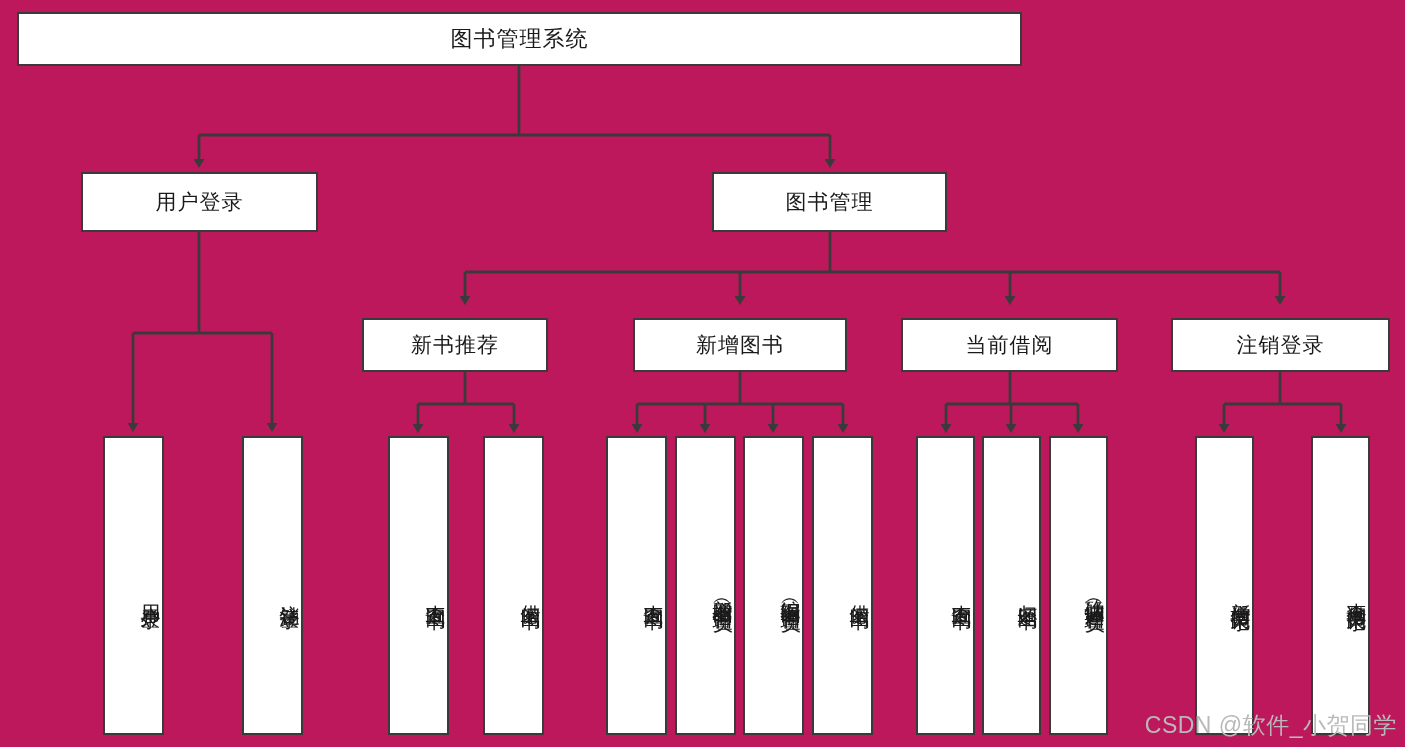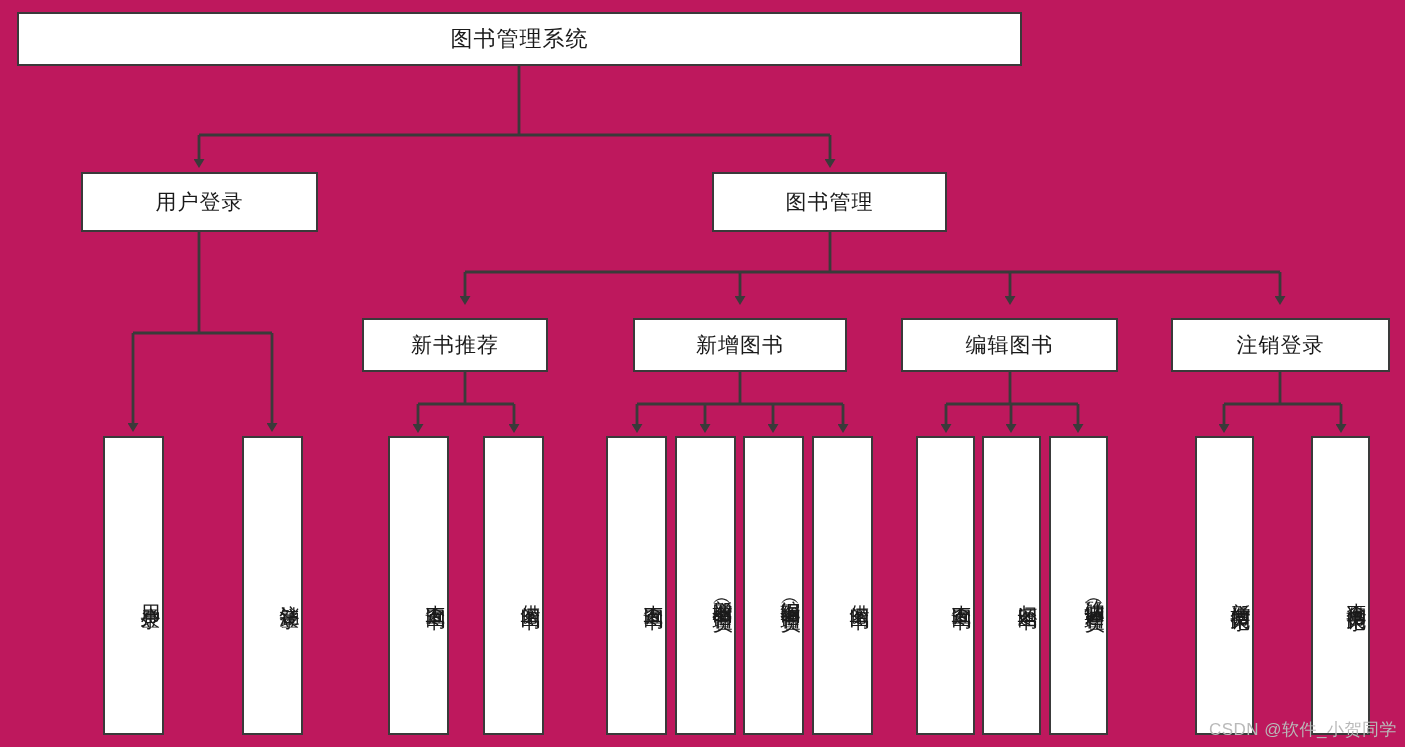--- a/index.html
+++ b/index.html
@@ -55,21 +55,21 @@
   }
   .node.v span {
     writing-mode: vertical-rl;
     text-orientation: upright;
     display: block;
   }
   .watermark {
     position: absolute;
     right: 8px;
     bottom: 6px;
-    font-size: 17px;
+    font-size: 23px;
     color: #b9b9b9;
     letter-spacing: 0.5px;
     white-space: nowrap;
   }
 </style>
 </head>
 <body>
 
 <div id="canvas">
 
@@ -134,21 +134,21 @@
     <span>图书管理</span>
   </div>
 
   <div class="node h" style="left:362px; top:318px; width:186px; height:54px;">
     <span>新书推荐</span>
   </div>
   <div class="node h" style="left:633px; top:318px; width:214px; height:54px;">
     <span>新增图书</span>
   </div>
   <div class="node h" style="left:901px; top:318px; width:217px; height:54px;">
-    <span>编辑图书</span>
+    <span>当前借阅</span>
   </div>
   <div class="node h" style="left:1171px; top:318px; width:219px; height:54px;">
     <span>注销登录</span>
   </div>
 
   <div class="node v" style="left:103px; top:436px; width:61px; height:299px;">
     <span>用户登录</span>
   </div>
   <div class="node v" style="left:242px; top:436px; width:61px; height:299px;">
     <span>注销登录</span>

